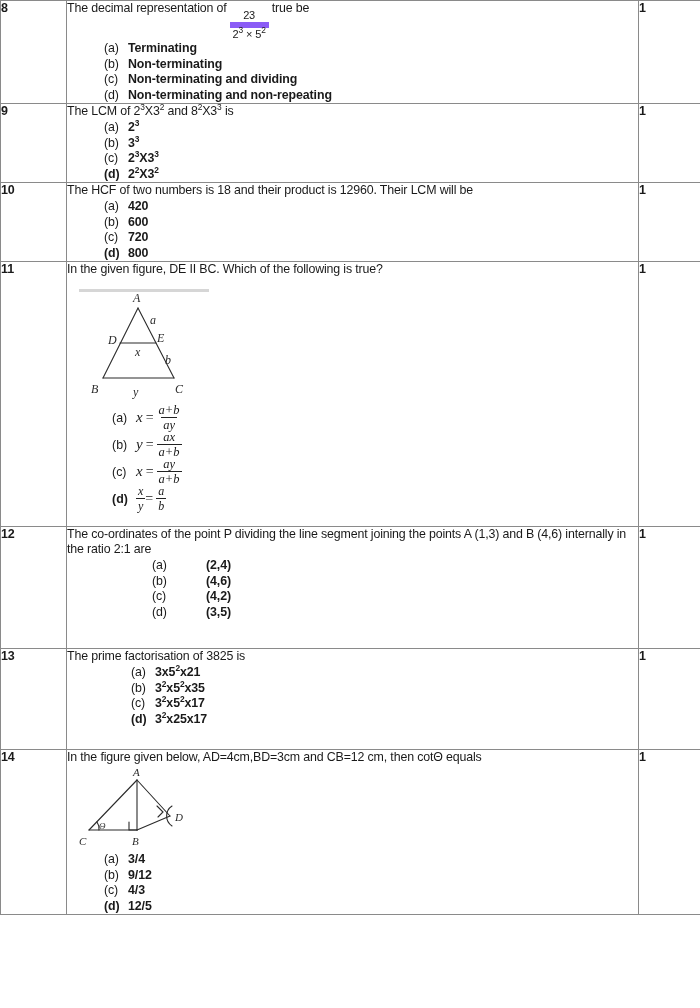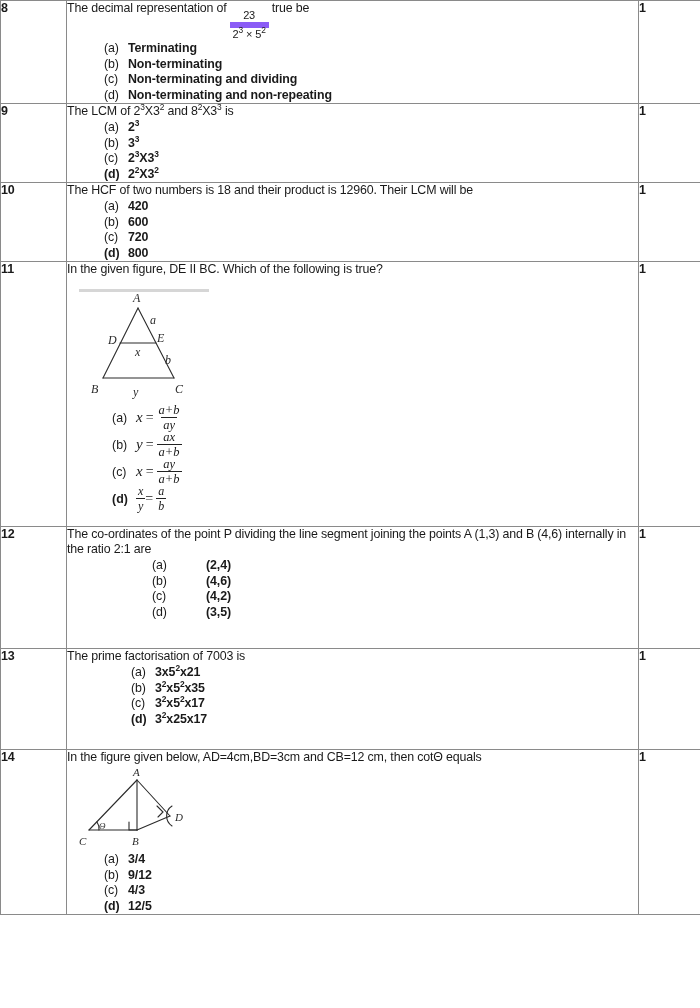--- a/index.html
+++ b/index.html
@@ -346,21 +346,21 @@
               </li>
       </ul>
       <div style="height:28px"></div>
     </td>
     <td class="col-marks">1</td>
   </tr>
 
   <tr>
     <td class="col-num">13</td>
     <td class="col-body">
-      <p class="stem">The prime factorisation of 7003 is</p>
+      <p class="stem">The prime factorisation of 3825 is</p>
       <ul class="opts indent-1" style="padding-left:0">
         <li style="padding-left:64px">
                 <span class="lbl">(a)</span>
                 <span class="val"><span>3x5</span><sup>2</sup><span>x21</span></span>
               </li>
         <li style="padding-left:64px">
                 <span class="lbl">(b)</span>
                 <span class="val"><span>3</span><sup>2</sup><span>x5</span><sup>2</sup><span>x35</span></span>
               </li>
         <li style="padding-left:64px">

